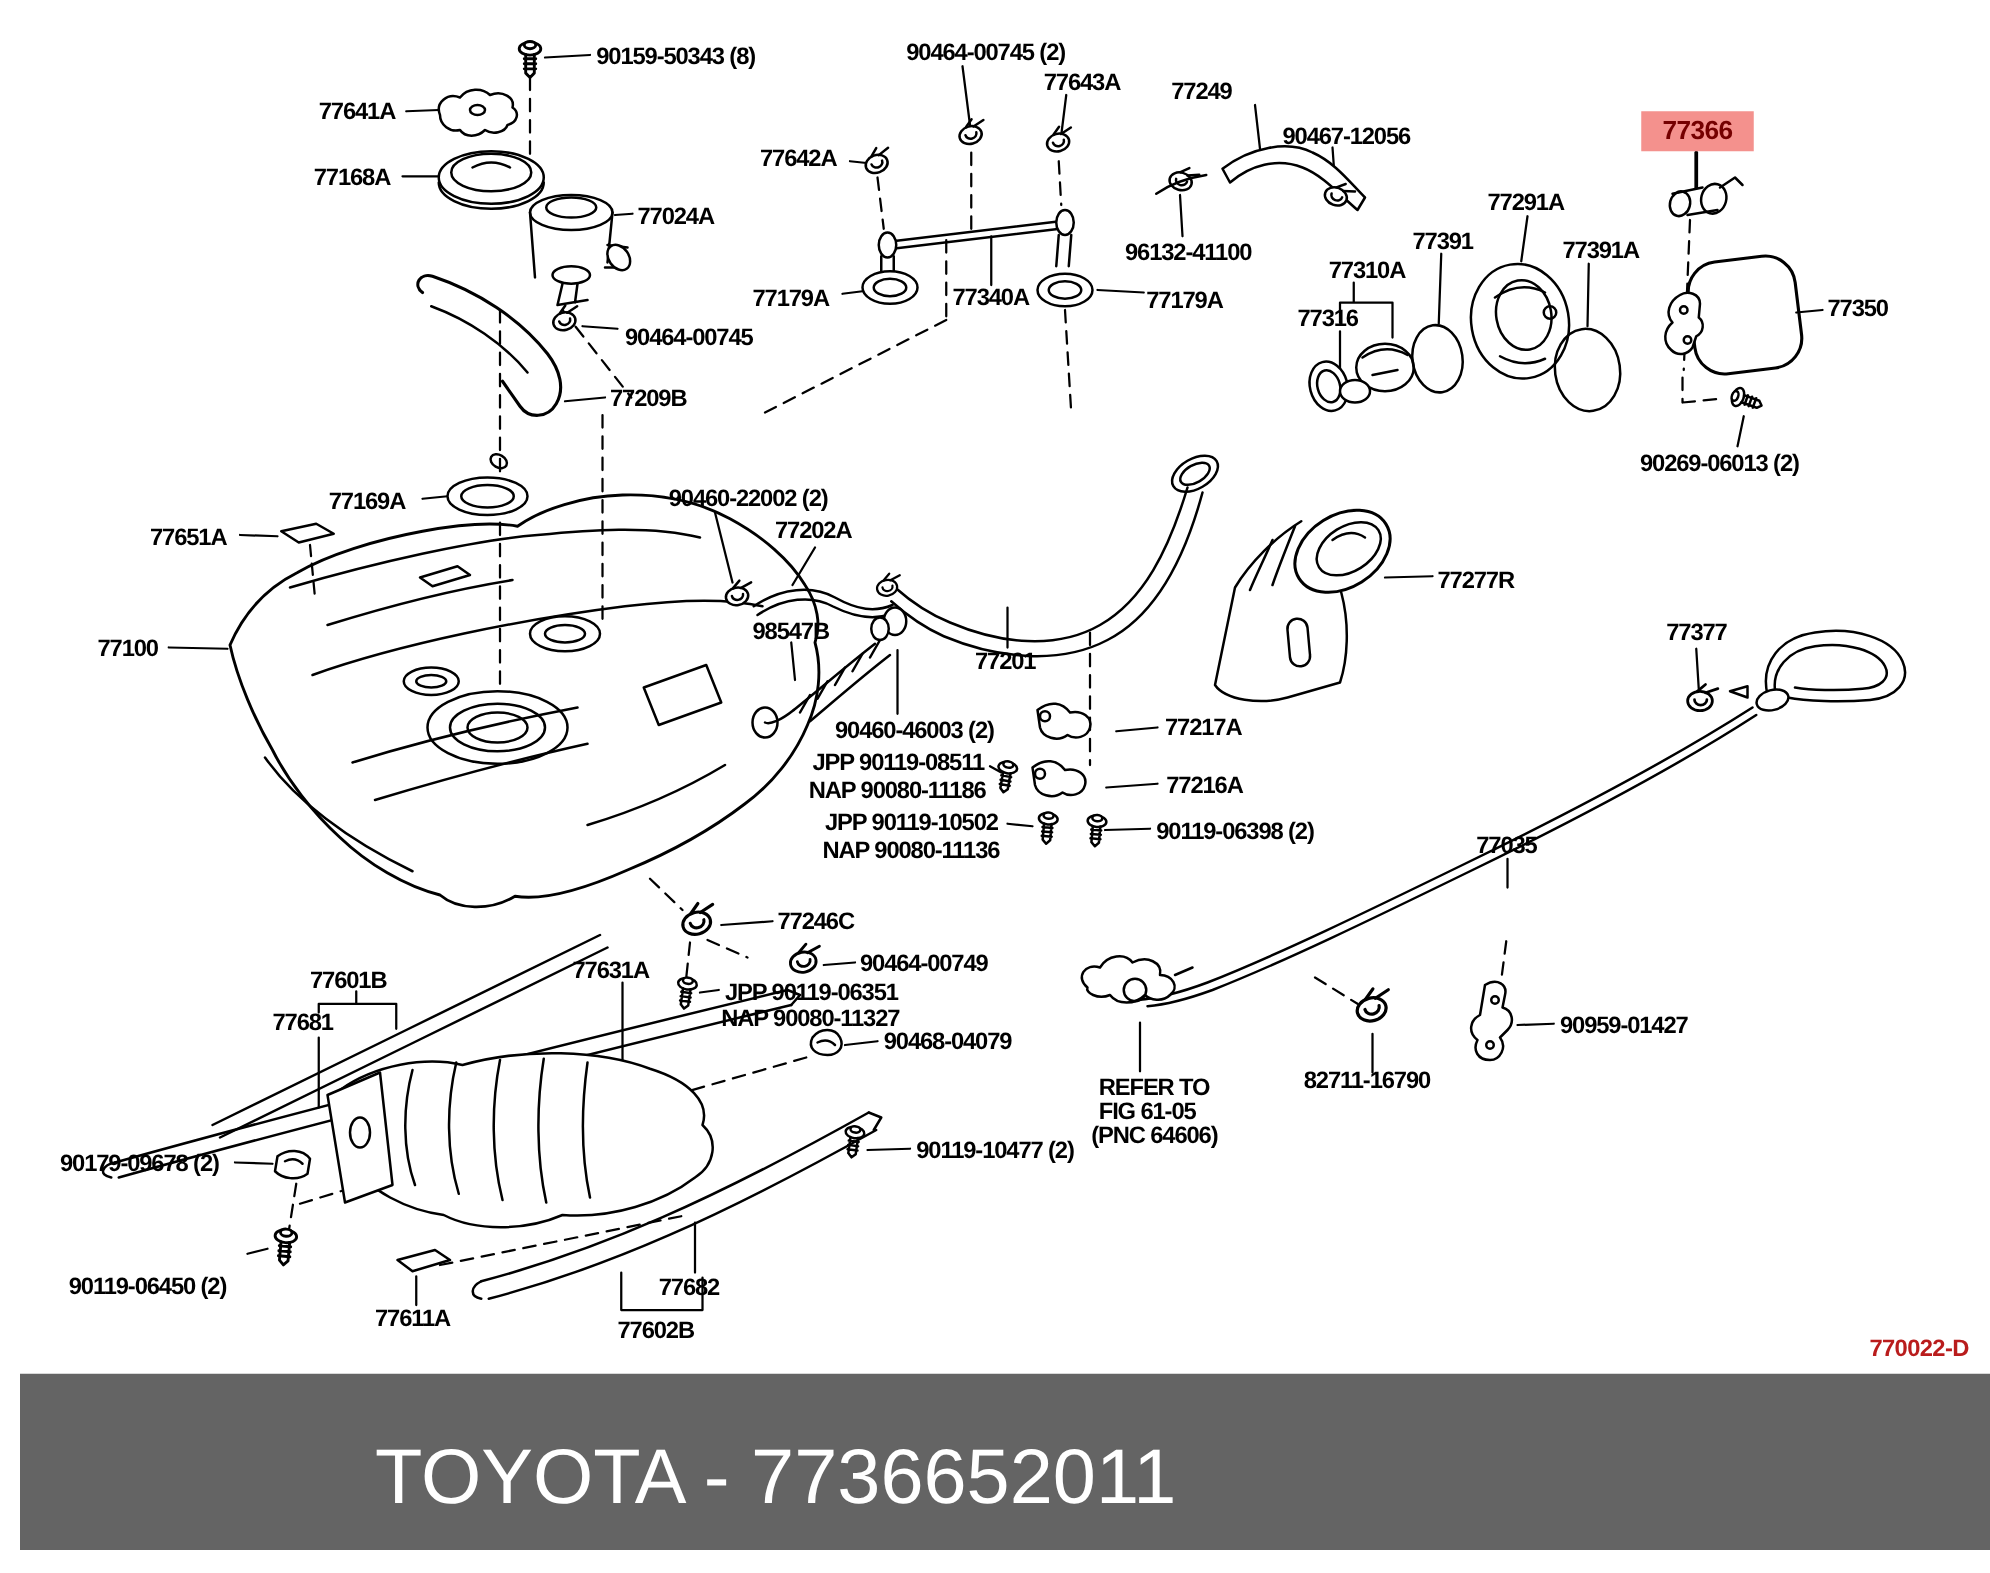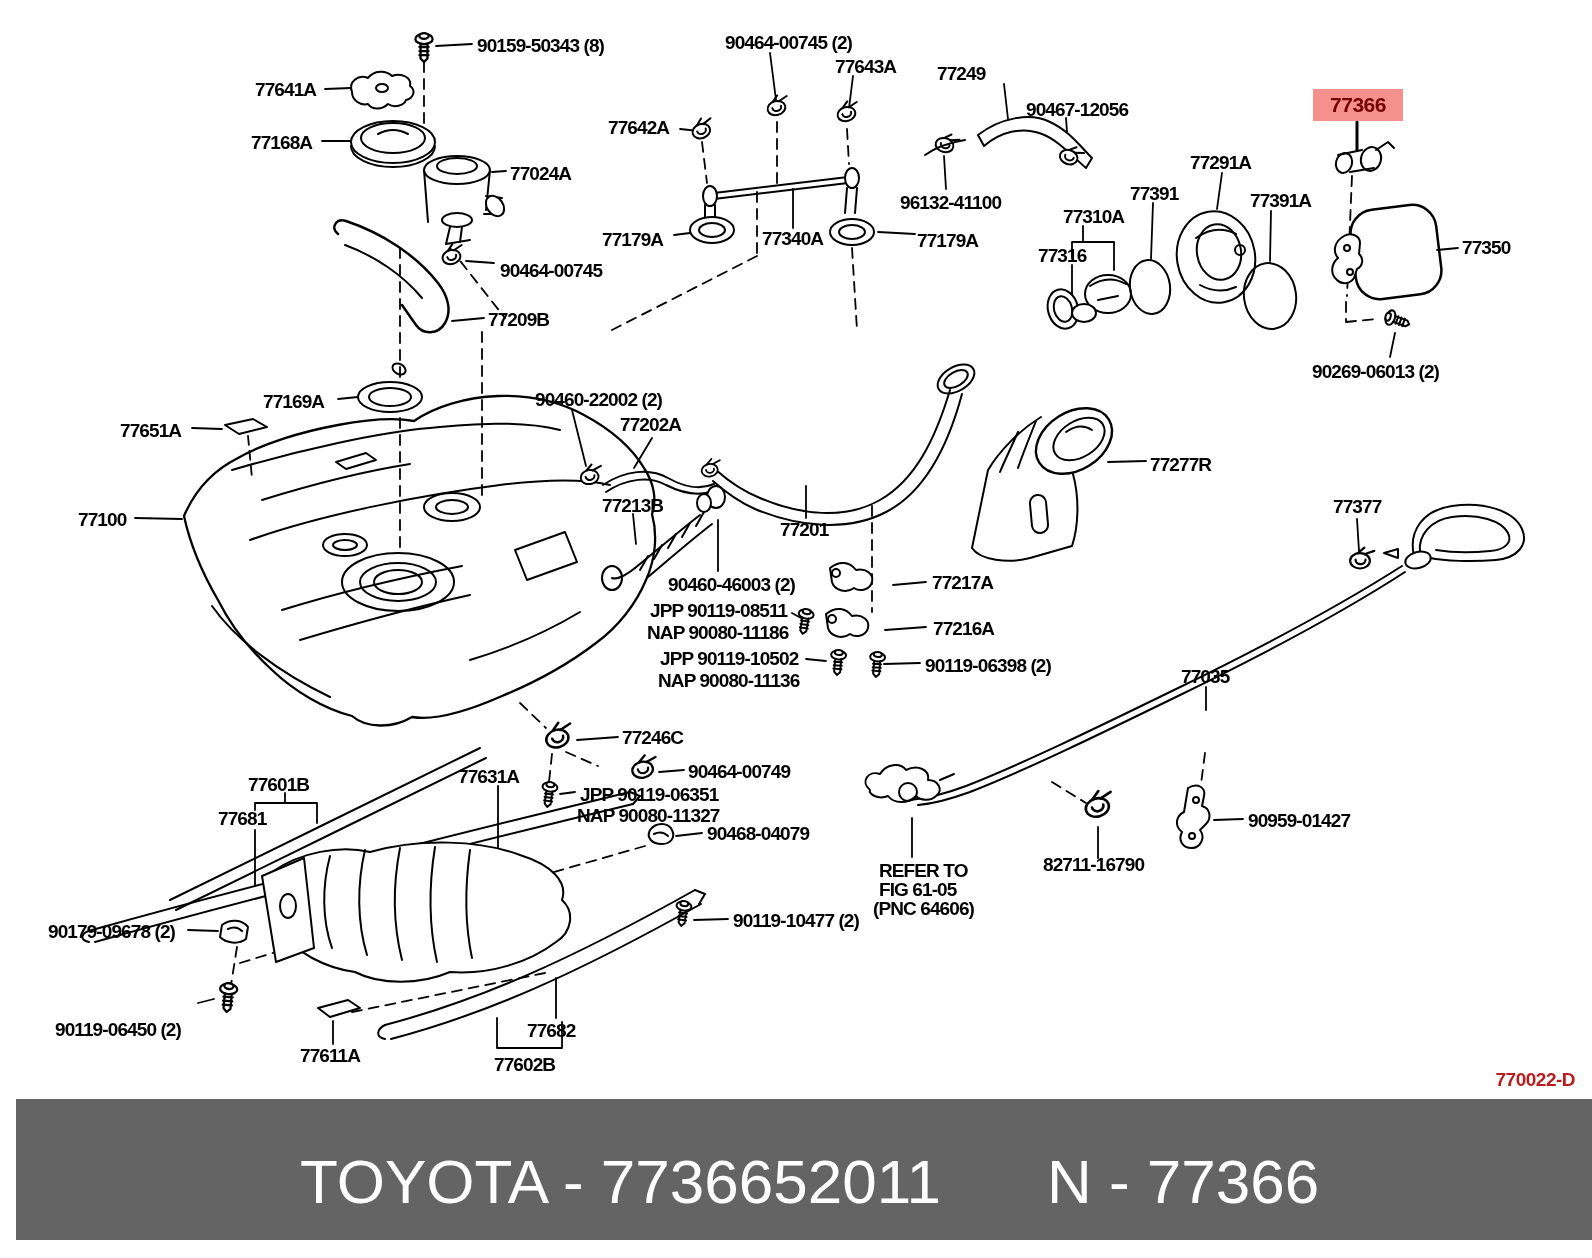--- a/index.html
+++ b/index.html
@@ -277,21 +277,21 @@
     <div class="lbl" style="left: 917px; top: 231px;">77179A</div>
     <div class="lbl" style="left: 1063px; top: 207px;">77310A</div>
     <div class="lbl" style="left: 1130px; top: 184px;">77391</div>
     <div class="lbl" style="left: 1190px; top: 153px;">77291A</div>
     <div class="lbl" style="left: 1250px; top: 191px;">77391A</div>
     <div class="lbl" style="left: 1038px; top: 246px;">77316</div>
     <div class="lbl" style="left: 1462px; top: 238px;">77350</div>
     <div class="lbl" style="left: 1312px; top: 362px;">90269-06013 (2)</div>
     <div class="lbl" style="left: 535px; top: 390px;">90460-22002 (2)</div>
     <div class="lbl" style="left: 620px; top: 415px;">77202A</div>
-    <div class="lbl" style="left: 602px; top: 496px;">77213B</div>
+    <div class="lbl" style="left: 602px; top: 496px;">98547B</div>
     <div class="lbl" style="left: 780px; top: 520px;">77201</div>
     <div class="lbl" style="left: 1150px; top: 455px;">77277R</div>
     <div class="lbl" style="left: 1333px; top: 497px;">77377</div>
     <div class="lbl" style="left: 1181px; top: 667px;">77035</div>
     <div class="lbl" style="left: 668px; top: 575px;">90460-46003 (2)</div>
     <div class="lbl" style="left: 650px; top: 601px;">JPP 90119-08511</div>
     <div class="lbl" style="left: 647px; top: 623px;">NAP 90080-11186</div>
     <div class="lbl" style="left: 932px; top: 573px;">77217A</div>
     <div class="lbl" style="left: 933px; top: 619px;">77216A</div>
     <div class="lbl" style="left: 660px; top: 649px;">JPP 90119-10502</div>
@@ -313,14 +313,13 @@
     <div class="lbl" style="left: 733px; top: 911px;">90119-10477 (2)</div>
     <div class="lbl" style="left: 879px; top: 861px;">REFER TO</div>
     <div class="lbl" style="left: 879px; top: 880px;">FIG 61-05</div>
     <div class="lbl" style="left: 873px; top: 899px;">(PNC 64606)</div>
     <div class="lbl" style="left: 1043px; top: 855px;">82711-16790</div>
     <div class="lbl" style="left: 1248px; top: 811px;">90959-01427</div>
   </div>
 
 <div class="banner" style="background: rgb(100, 100, 100); color: rgb(255, 255, 255);">
   <span class="b-left">TOYOTA - 7736652011</span>
-  <span class="b-right">N - 77366</span>
 </div>
 
 </body></html>

